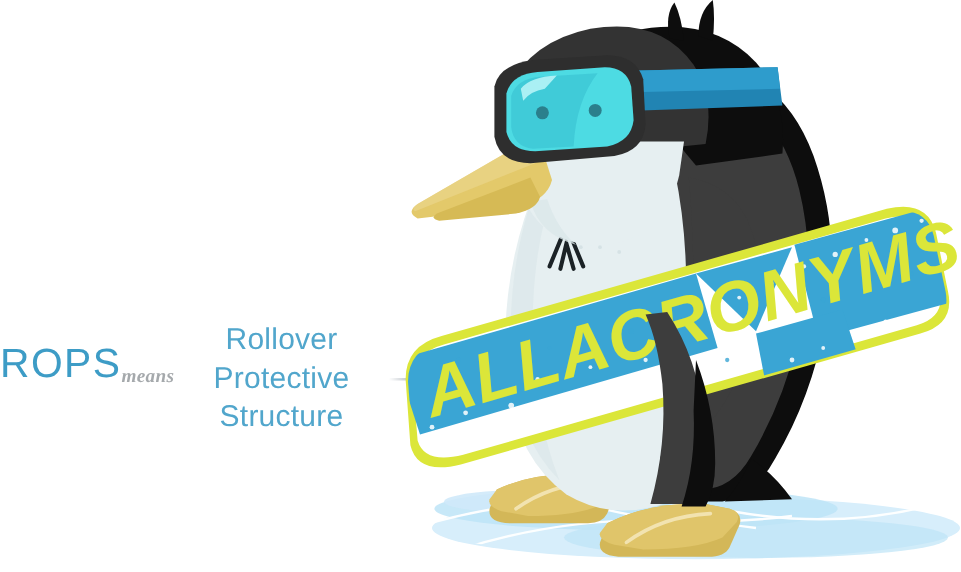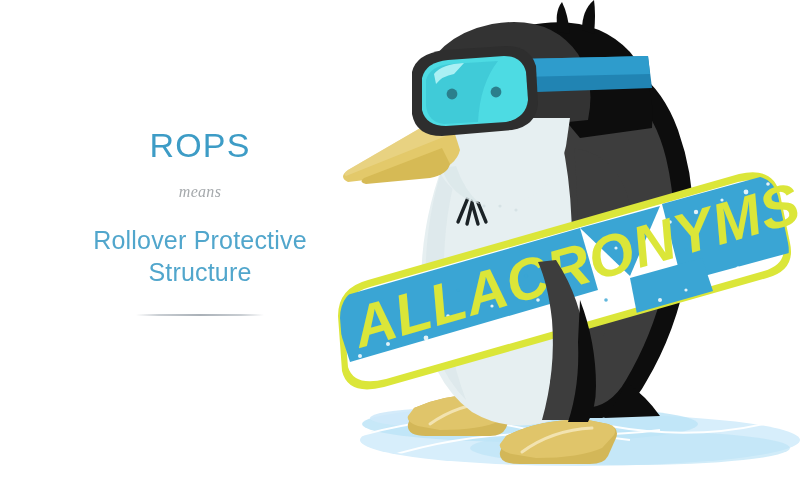--- a/index.html
+++ b/index.html
@@ -18,40 +18,40 @@
   }
 
   
   #text-panel {
     position: absolute;
     left: 0;
     top: 0;
     width: 400px;
     height: 477px;
     display: flex;
-    flex-direction: column;
+    flex-direction: row;
     align-items: center;
     justify-content: flex-start;
     padding-top: 128px;
     box-sizing: border-box;
   }
   #acronym {
     font-family: "Liberation Sans", sans-serif;
     font-size: 34px;
     font-weight: 300;
     letter-spacing: 1.2px;
     color: #3d9cc6;
     line-height: 1;
     margin: 0;
   }
   #means {
     margin-top: 22px;
     font-family: "Liberation Serif", serif;
     font-style: italic;
-    font-weight: normal;
+    font-weight: bold;
     font-size: 16px;
     color: #a5a9ac;
     letter-spacing: 0.3px;
     line-height: 1;
   }
   #definition {
     margin-top: 24px;
     width: 300px;
     text-align: center;
     font-family: "Liberation Sans", sans-serif;

